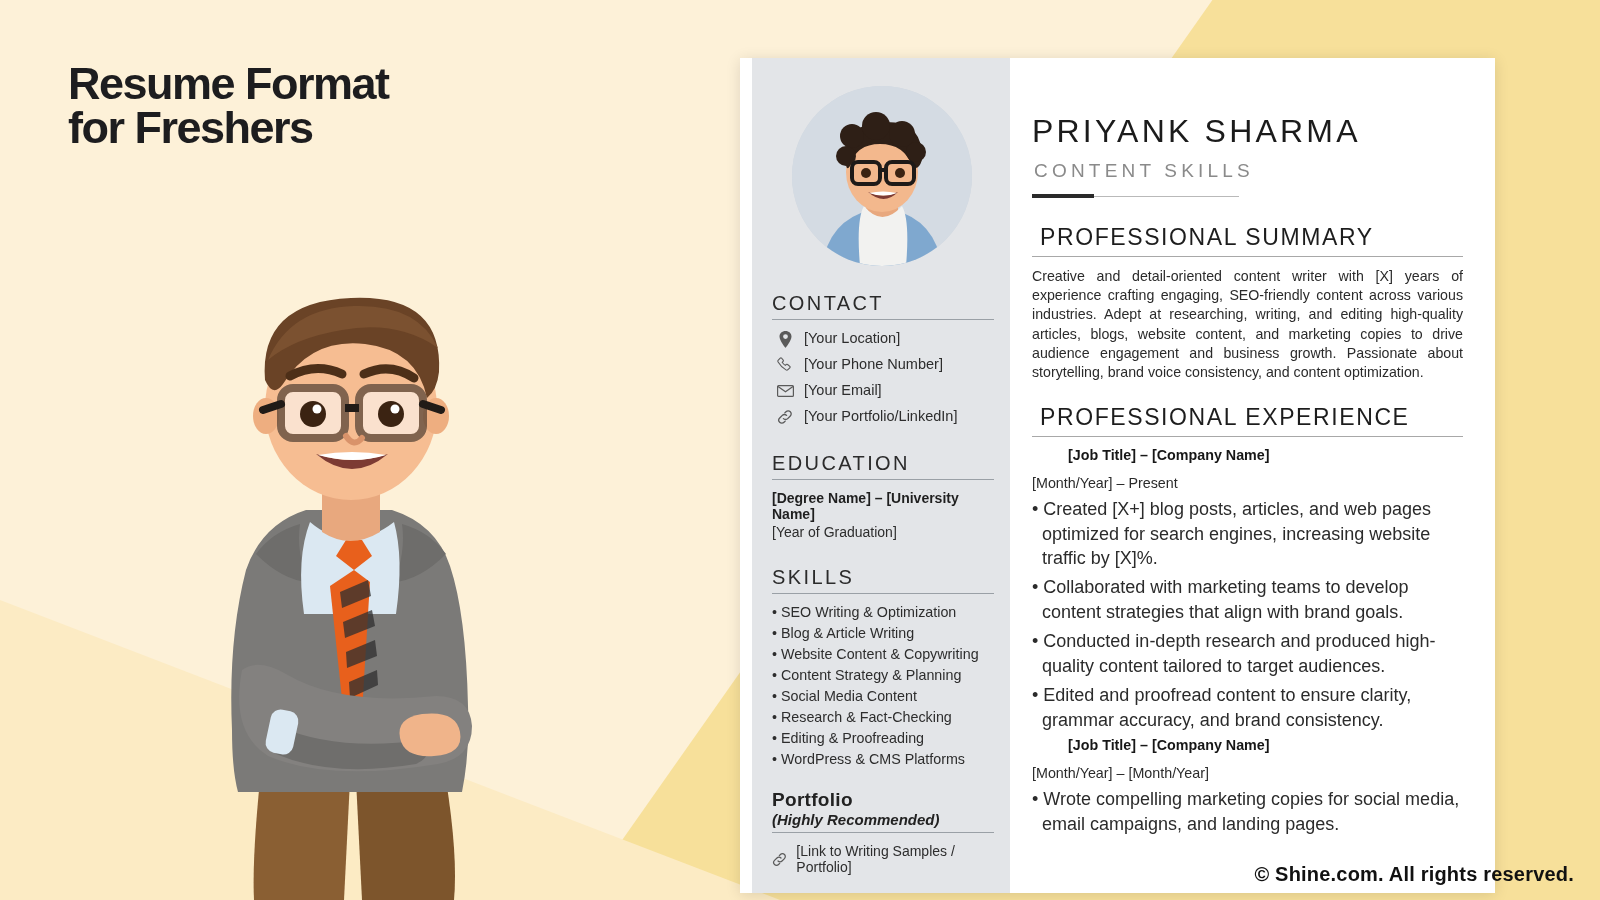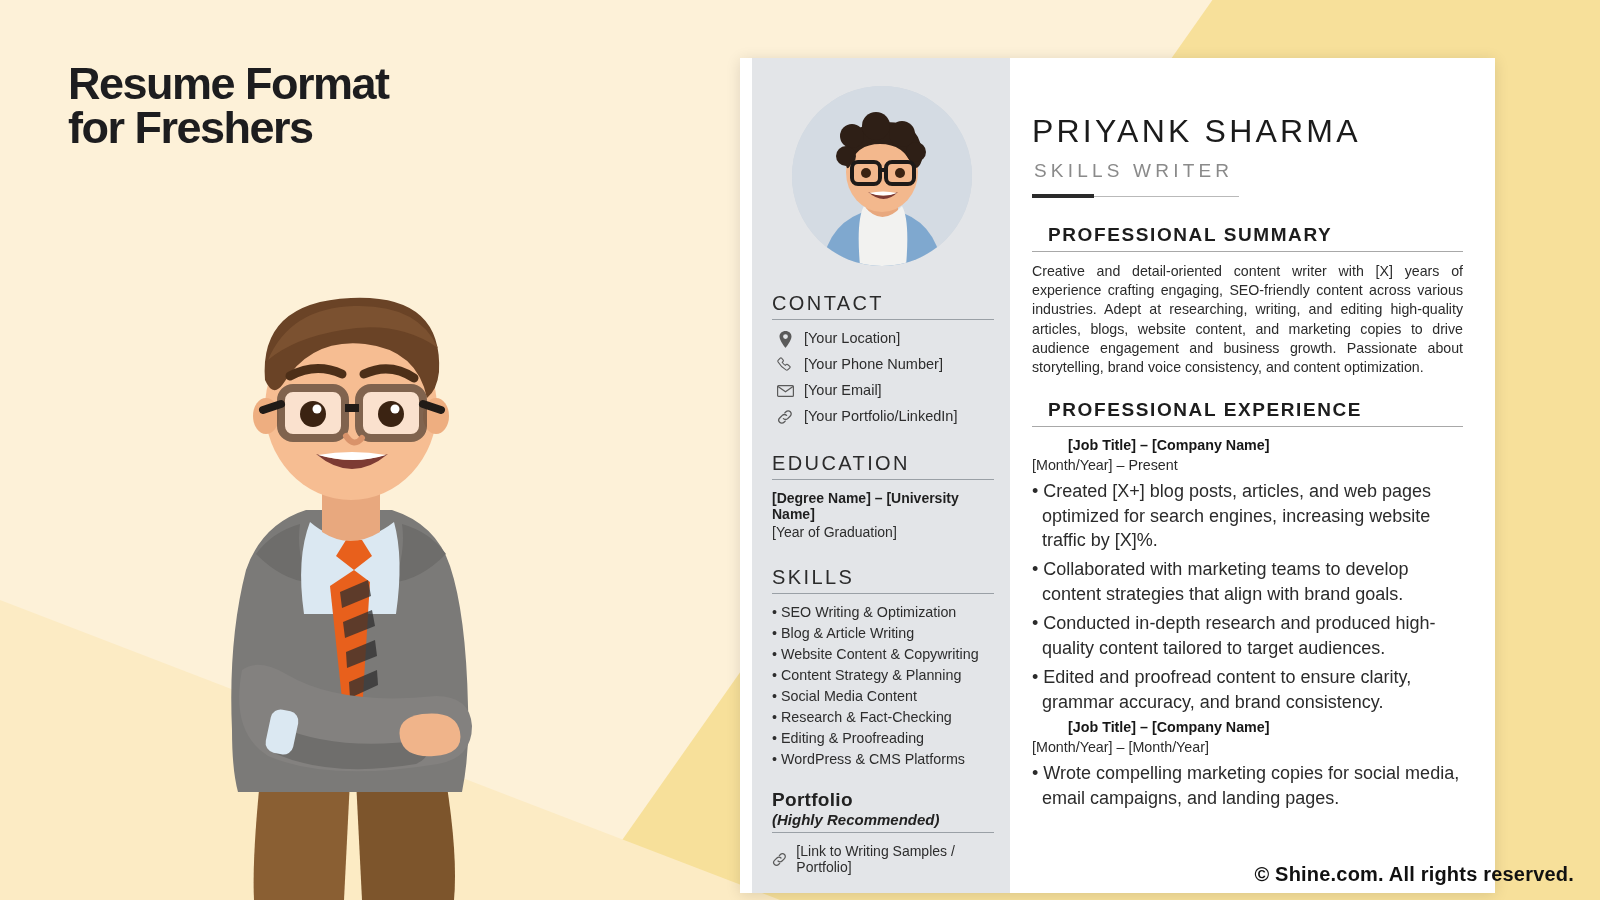--- a/index.html
+++ b/index.html
@@ -124,30 +124,30 @@
     margin:0 0 10px 0;
   }
   #cand-role {
     font-size:19px; letter-spacing:4.2px; color:#8a8a8a; margin:0 0 12px 2px;
   }
   #rule-wrap { display:flex; align-items:center; margin-bottom:26px; }
   #rule-dark { width:62px; height:4px; background:#2a2a2a; }
   #rule-light { flex:0 0 145px; height:1px; background:#b9b9b9; }
 
   .main-h {
-    font-size:19px; letter-spacing:1.6px; color:#1d1d1d; font-weight:700;
-    margin:0 0 5px 16px;
+    font-size:23px; letter-spacing:1.6px; color:#1d1d1d; font-weight:400;
+    margin:0 0 5px 8px;
   }
   .main-rule { height:1px; background:#a8a8a8; margin-bottom:10px; }
   #summary-text {
     font-size:14.2px; line-height:1.35; color:#2b2b2b; text-align:justify;
     margin-bottom:22px;
   }
   .job-title { font-size:14.3px; font-weight:bold; color:#171717; margin:4px 0 1px 0;padding-left:36px; }
-  .job-dates { font-size:14.3px; color:#2b2b2b; margin:4px 0 6px 0; }
+  .job-dates { font-size:14.3px; color:#2b2b2b; margin:12px 0 6px 0; }
   .bullet {
     font-size:18px; color:#2b2b2b; line-height:1.36;
     padding-left:10px; text-indent:-10px; margin-bottom:5px;
   }
 
   
   #credit {
     position:absolute; right:26px; bottom:14px;
     font-size:20px; font-weight:bold; color:#111;
     letter-spacing:.2px;
@@ -314,21 +314,21 @@
             <path d="M9.6 6.4a3 3 0 00-4.3 0L2.7 9a3 3 0 104.3 4.3l1.2-1.2" fill="none" stroke="#5a5a5a" stroke-width="1.3" stroke-linecap="round"></path>
           </svg>
       </span>
       <span>[Link to Writing Samples / Portfolio]</span>
     </div>
   </div>
 
   <div id="resume-right">
 
     <div id="cand-name">PRIYANK SHARMA</div>
-    <div id="cand-role">SKILLS WRITER</div>
+    <div id="cand-role">CONTENT SKILLS</div>
     <div id="rule-wrap">
       <div id="rule-dark"></div>
       <div id="rule-light"></div>
     </div>
 
     <div class="main-h">PROFESSIONAL SUMMARY</div>
     <div class="main-rule"></div>
     <div id="summary-text">Creative and detail-oriented content writer with [X] years of experience crafting engaging, SEO-friendly content across various industries. Adept at researching, writing, and editing high-quality articles, blogs, website content, and marketing copies to drive audience engagement and business growth. Passionate about storytelling, brand voice consistency, and content optimization.</div>
 
     <div class="main-h">PROFESSIONAL EXPERIENCE</div>

